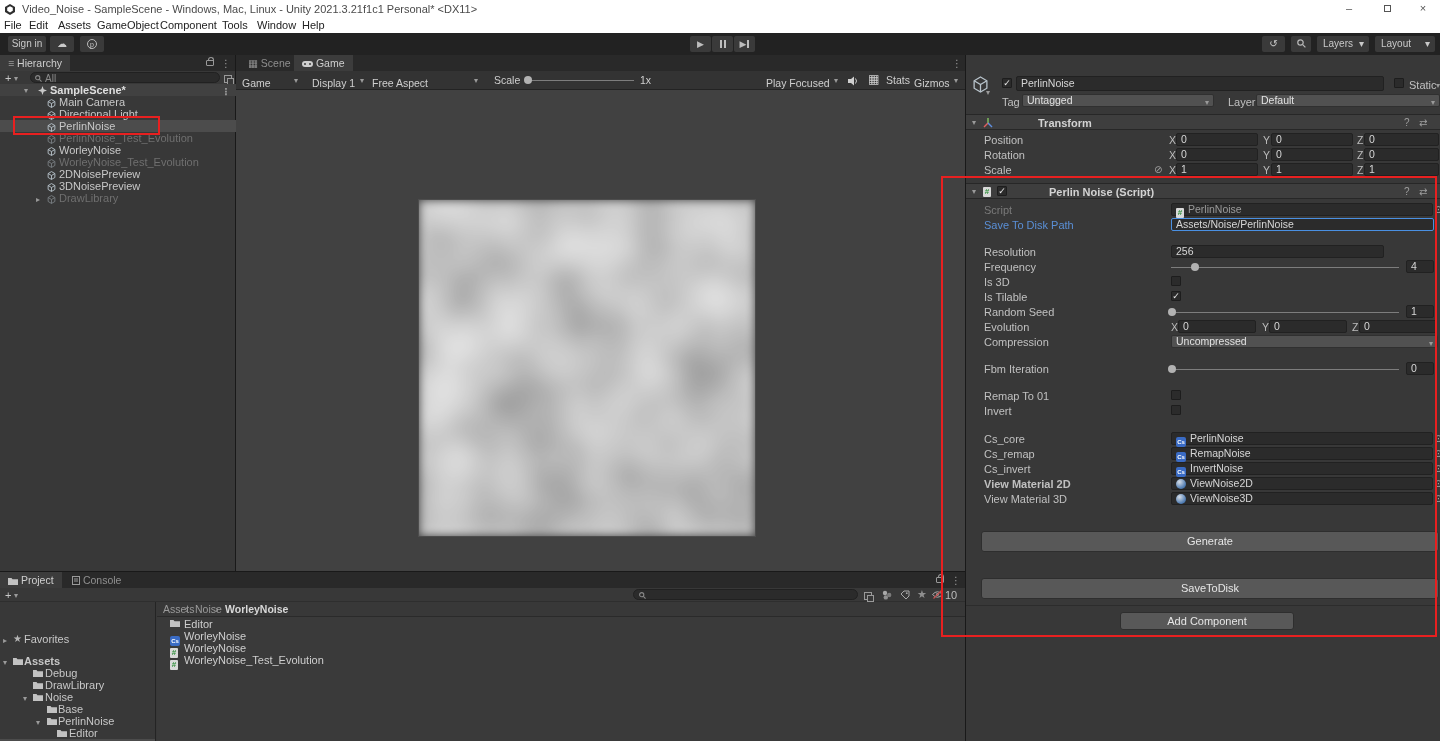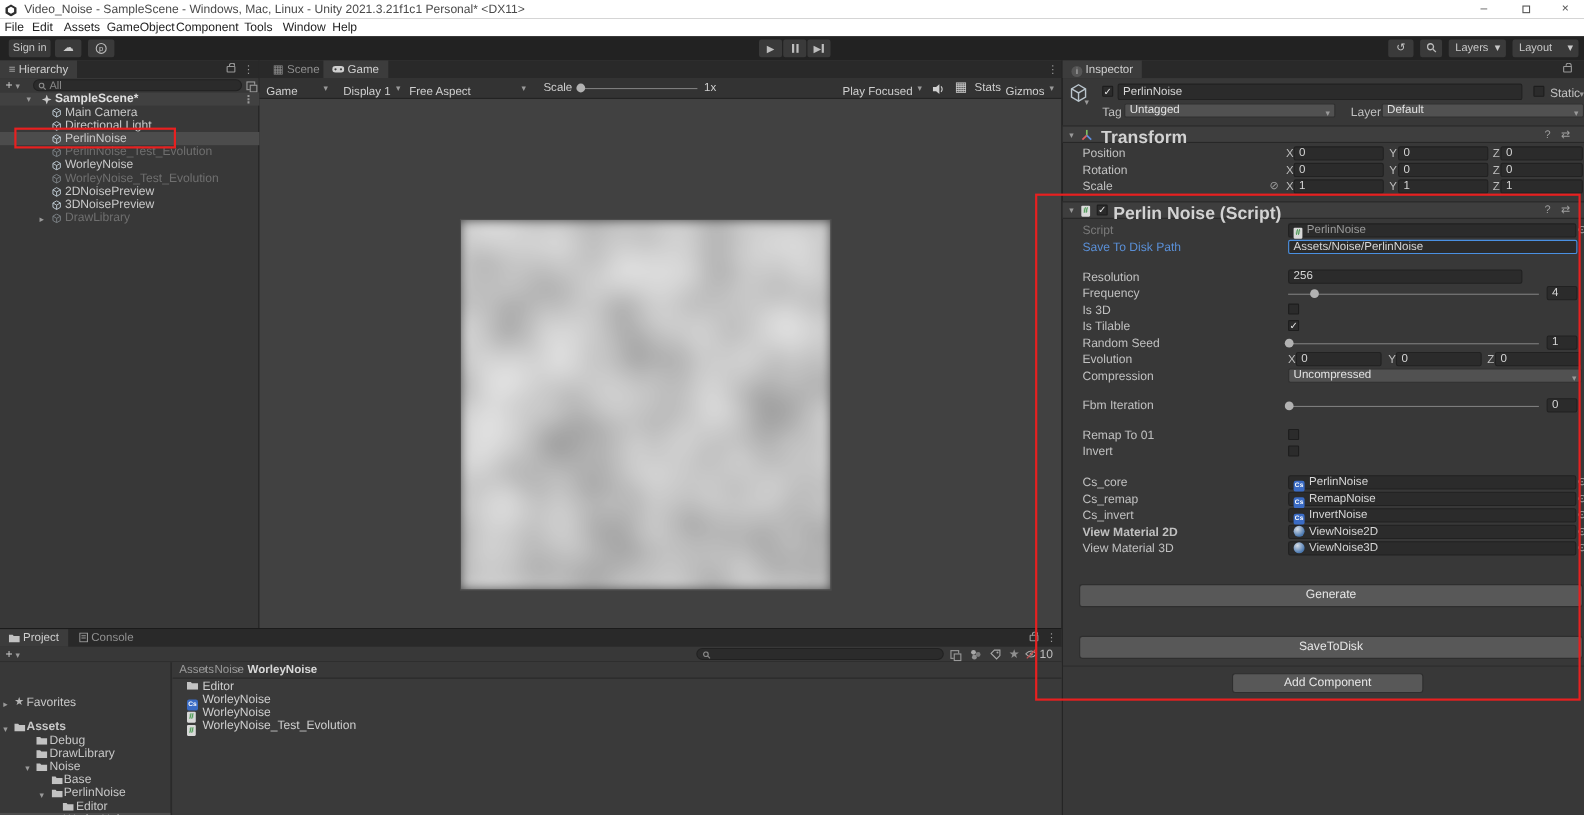--- a/index.html
+++ b/index.html
@@ -46,21 +46,21 @@
   .gctrl { position:absolute; left:0; top:16px; width:100%; height:19px; background:#333333; border-bottom:1px solid #232323; font-size:10.5px; color:#cfcfcf; }
   .gctrl span { position:absolute; top:3px; line-height:13px; white-space:nowrap; }
   .slider-track { position:absolute; height:1px; background:#7d7d7d; }
   .slider-knob { position:absolute; width:8px; height:8px; border-radius:50%; background:#b2b2b2; }
   .gamecontent { position:absolute; left:0; top:35px; width:100%; height:481px; background:#414141; }
 
   
   #inspector { left:965px; top:55px; width:475px; height:686px; border-left:1px solid #191919; }
   .ilabel { position:absolute; left:18px; font-size:11px; color:#c0c0c0; white-space:nowrap; }
   .comp-header { position:absolute; left:0; width:100%; height:16px; background:#3e3e3e; border-top:1px solid #272727; border-bottom:1px solid #272727; }
-  .comp-title { position:absolute; font-weight:bold; font-size:16px; color:#d2d2d2; top:2px; }
+  .comp-title { position:absolute; font-weight:bold; font-size:11px; color:#d2d2d2; top:2px;margin-left:37px; }
   .hicons { position:absolute; top:2px; color:#9e9e9e; font-size:10px; }
   .ifield { position:absolute; height:13px; background:#2b2b2b; border:1px solid #212121; border-radius:2px; color:#d6d6d6; font-size:10.5px; line-height:11px; padding-left:4px; white-space:nowrap; }
   .ifield.focus { border-color:#4a90e2; }
   .idrop { background:#515151; border:1px solid #303030; color:#e2e2e2; }
   .axislbl { position:absolute; font-size:10.5px; color:#bdbdbd; }
   .chk { position:absolute; width:10px; height:10px; background:#2b2b2b; border:1px solid #1d1d1d; border-radius:1px; color:#e8e8e8; font-size:9px; line-height:9px; text-align:center; }
   .picker { position:absolute; color:#a8a8a8; font-size:10px; line-height:13px; }
   .ibtn { position:absolute; background:#585858; border:1px solid #2e2e2e; border-radius:3px; color:#e6e6e6; font-size:11px; text-align:center; }
   .objicon-script { display:inline-block; width:8px; height:10px; background:#d9d9d9; border-radius:1px; color:#2f8f3a; font-size:8px; font-weight:bold; line-height:10px; text-align:center; vertical-align:-2px; }
   .objicon-compute { display:inline-block; width:10px; height:10px; background:#3a6bc4; border-radius:2px; color:#fff; font-size:6px; font-weight:bold; line-height:10px; text-align:center; vertical-align:-2px; }
@@ -286,25 +286,20 @@
                 <feFuncB type="linear" slope="0.75" intercept="0.18"></feFuncB>
               </feComponentTransfer>
           </filter>
         </defs>
         <rect width="336" height="336" fill="#8a8a8a" filter="url(#perlinf)"></rect>
       </svg>
     </div>
   </div>
 
   <div class="panel" id="inspector">
-    <div class="tabbar">
-      <div class="tab active" style="left:0"><span style="display:inline-block;width:10px;height:10px;border-radius:50%;background:#555;color:#ccc;font-size:8px;line-height:10px;text-align:center;vertical-align:-1px">i</span> <span>Inspector</span></div>
-      <span class="lockicon" style="left:455px;top:5px"></span>
-      <span class="abs kebab" style="left:470px;top:1px">⋮</span>
-    </div>
 
     <svg class="abs" style="left:6px;top:21px" width="17" height="17" viewBox="0 0 16 16">
         <polygon points="8,1 14,4.5 14,11.5 8,15 2,11.5 2,4.5" fill="none" stroke="#b9c4cc" stroke-width="1.2"></polygon>
         <polyline points="2,4.5 8,8 14,4.5" fill="none" stroke="#b9c4cc" stroke-width="1.2"></polyline>
         <line x1="8" y1="8" x2="8" y2="15" stroke="#b9c4cc" stroke-width="1.2"></line>
       </svg>
     <span class="abs fold" style="left:20px;top:33px">▾</span>
     <span class="chk" style="left:36px;top:23px">✓</span>
     <div class="ifield" style="left:50px;top:21px;width:368px;height:15px;line-height:13px">PerlinNoise</div>
     <span class="chk" style="left:428px;top:23px"></span>

